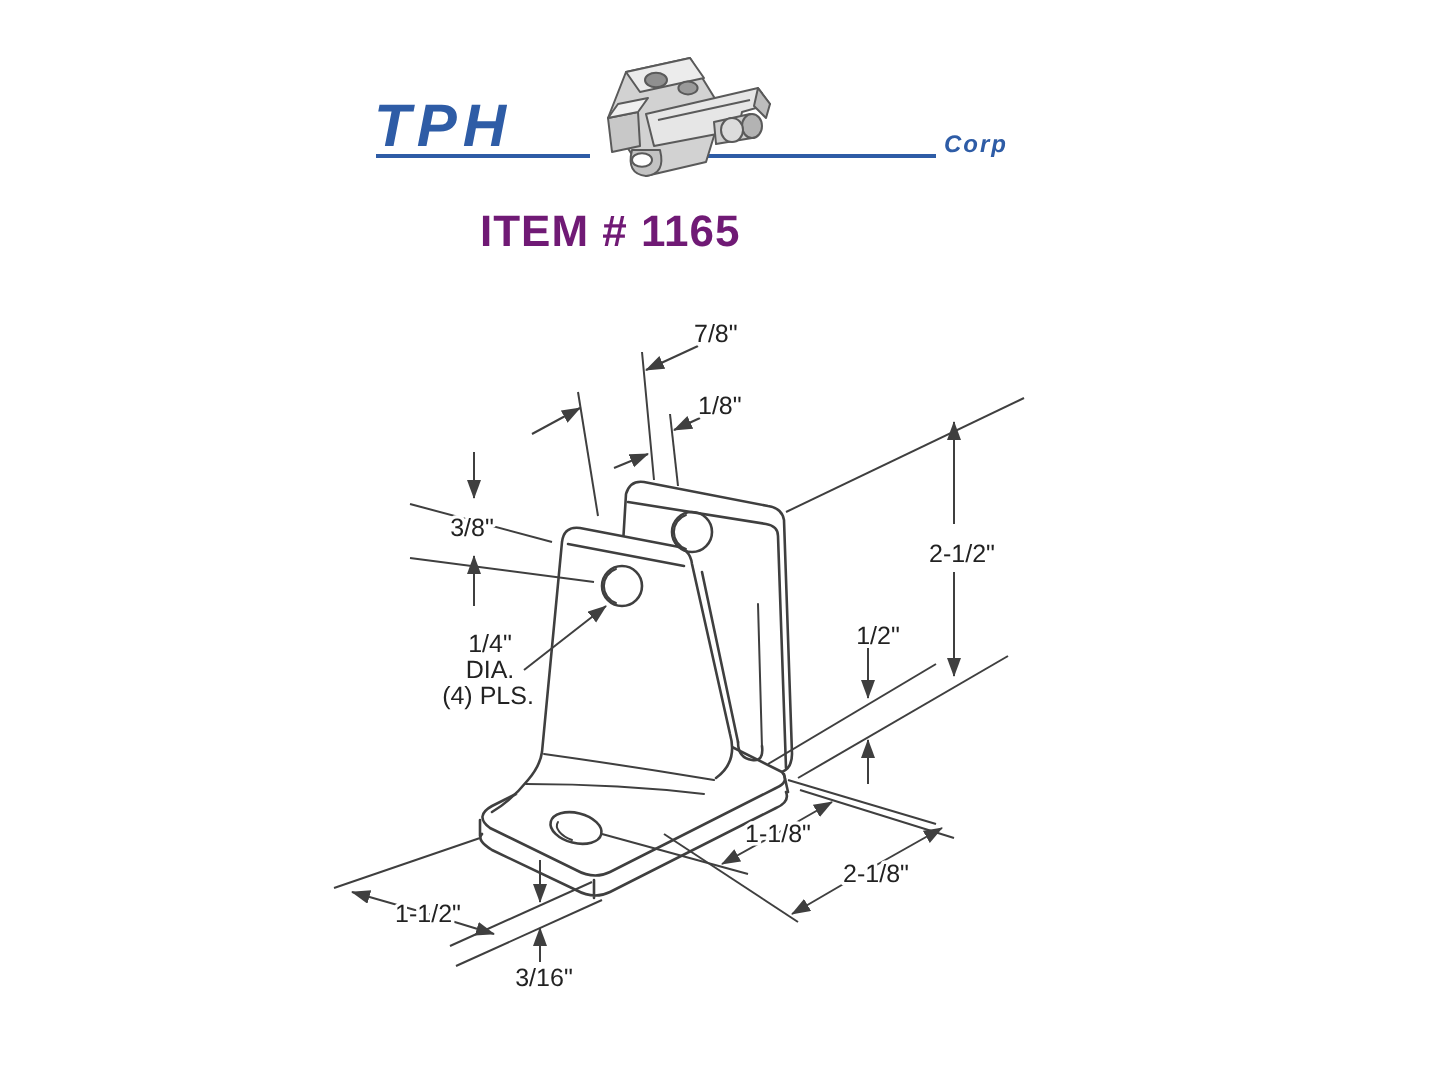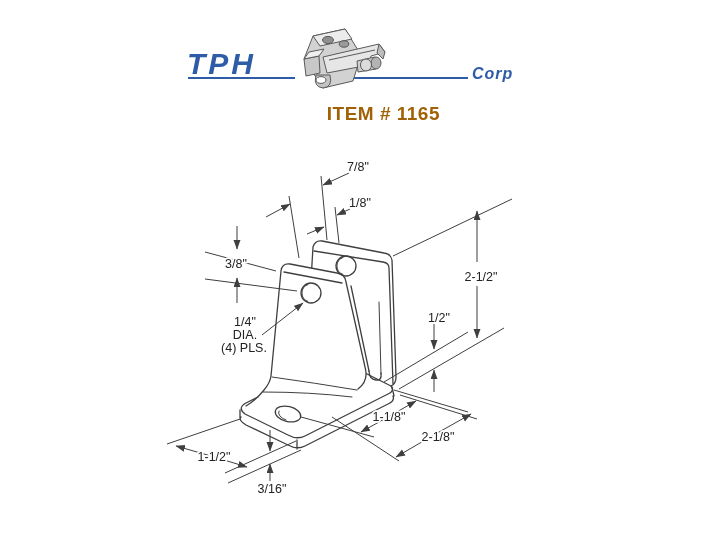--- a/index.html
+++ b/index.html
@@ -15,35 +15,35 @@
   .logo-text {
     position: absolute;
     color: var(--brand);
     font-style: italic;
     font-weight: bold;
     white-space: nowrap;
     line-height: 1;
   }
   .logo-tph    { left: 187px; top: 49px; font-size: 30px; letter-spacing: 3px; }
   .logo-supply { left: 378px; top: 44px; font-size: 33px; letter-spacing: 1px; }
-  .logo-corp   { left: 472px; top: 66px; font-size: 16px; letter-spacing: 1px; text-align: right; }
+  .logo-corp   { left: 472px; top: 66px; font-size: 12px; letter-spacing: 1px; text-align: right; }
   .logo-underline {
     position: absolute; top: 77px; height: 2px;
     background: var(--brand);
   }
   .logo-underline.left  { left: 188px; width: 107px; }
   .logo-underline.right { left: 340px; width: 128px; }
   .logo-graphic { position: absolute; left: 283px; top: 27px; }
   .item-title {
     position: absolute;
     left: 240px; top: 103px; width: 200px;
-    text-align: right;
-    font-size: 19px;
+    text-align: left;
+    font-size: 22px;
     font-weight: bold;
-    color: #a16207;
+    color: #701a75;
     letter-spacing: 0.5px;
     white-space: nowrap;
   }
   svg.drawing { position: absolute; left: 0; top: 0; }
   svg.drawing .outline { fill: none; stroke: var(--ink); stroke-width: 1.3; stroke-linecap: round; stroke-linejoin: round; }
   svg.drawing .fillw   { fill: #ffffff; stroke: none; }
   svg.drawing .thin    { fill: none; stroke: var(--ink); stroke-width: 1; stroke-linecap: round; }
   svg.drawing .dim     { fill: none; stroke: var(--ink); stroke-width: 1; }
   svg.drawing text {
     font-family: "Liberation Sans", sans-serif;

